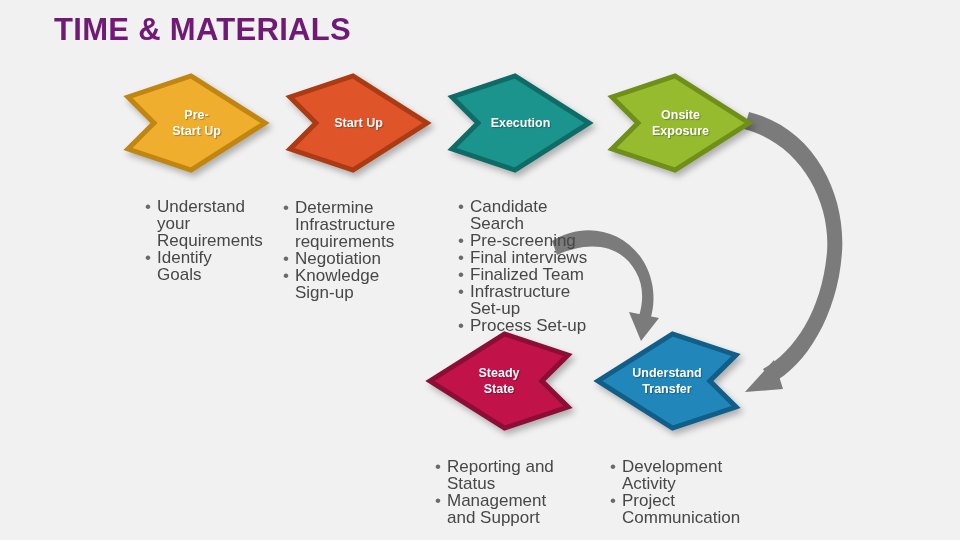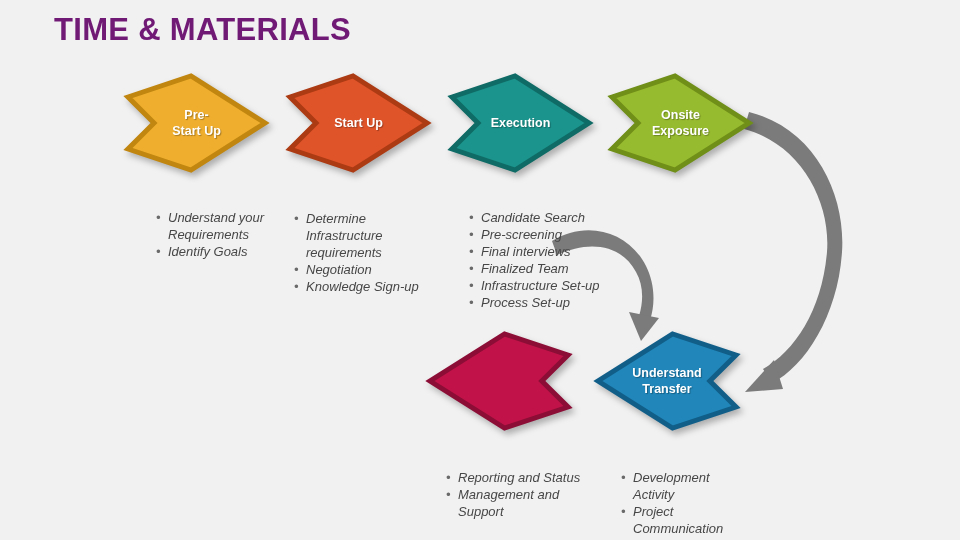--- a/index.html
+++ b/index.html
@@ -17,22 +17,22 @@
     filter:drop-shadow(3px 4px 3px rgba(0,0,0,.28));
   }
   .alabel{
     position:absolute;z-index:3;display:flex;flex-direction:column;
     justify-content:center;align-items:center;text-align:center;
     color:#ffffff;font-weight:bold;font-size:12.5px;line-height:16px;
     text-shadow:1px 1px 1px rgba(0,0,0,.3);pointer-events:none;
   }
   .alabel span:empty{display:none;}
   .bullets{
-    position:absolute;z-index:3;margin:16px;padding:0;list-style:none;
-    font-size:13px;line-height:17px;color:#474747;font-style:italic;
+    position:absolute;z-index:3;margin:5px;padding:0;list-style:none;
+    font-size:17px;line-height:17px;color:#474747;
   }
   .bullets li{position:relative;padding-left:14px;}
   .bullets li::before{content:"\2022";position:absolute;left:2px;color:#6a6a6a;}
 </style>
 </head>
 <body>
 
 <div class="slide">
 
   <h1 class="page-title">TIME &amp; MATERIALS</h1>
@@ -101,18 +101,22 @@
     <span>Transfer</span>
   </div>
   <ul class="bullets" style="left:603px;top:453px;width:134px">
     <li>Development Activity</li>
     <li>Project Communication</li>
   </ul>
 
   <svg class="arrow" style="left:430px;top:334px;width:138px;height:94px" viewBox="0 0 137 94" preserveAspectRatio="none">
     <polygon points="137,21 74,0 0,47 74,94 137,73 111,47" stroke-width="5" fill="#C11349" stroke="#8C0E36"></polygon>
   </svg>
+  <div class="alabel" style="left:430px;top:334px;width:138px;height:94px">
+    <span>Steady</span>
+    <span>State</span>
+  </div>
   <ul class="bullets" style="left:428px;top:453px;width:140px">
     <li>Reporting and Status</li>
     <li>Management and Support</li>
   </ul>
 
 </div>
 
 </body></html>

